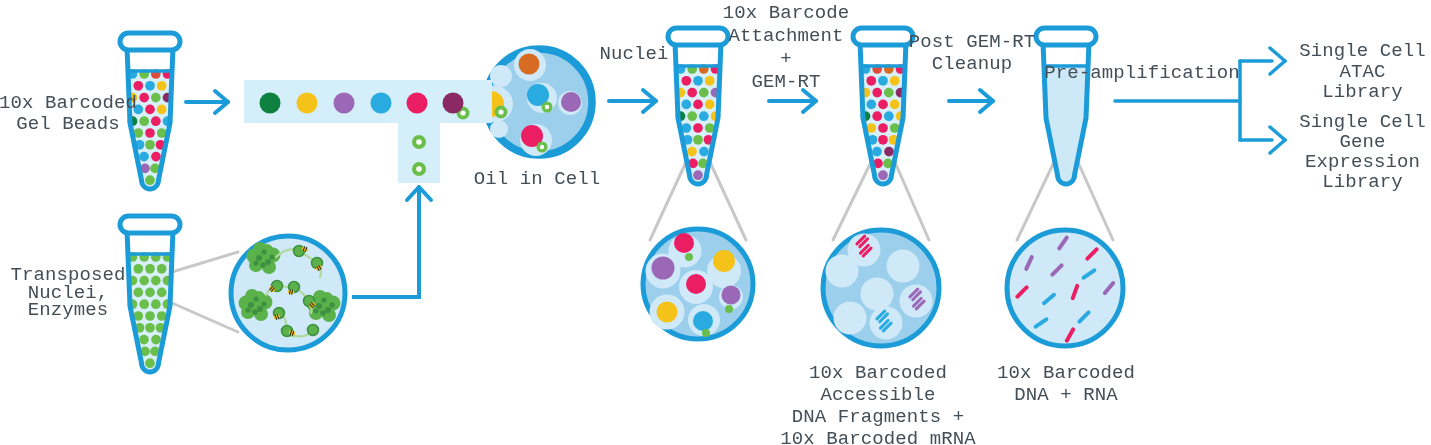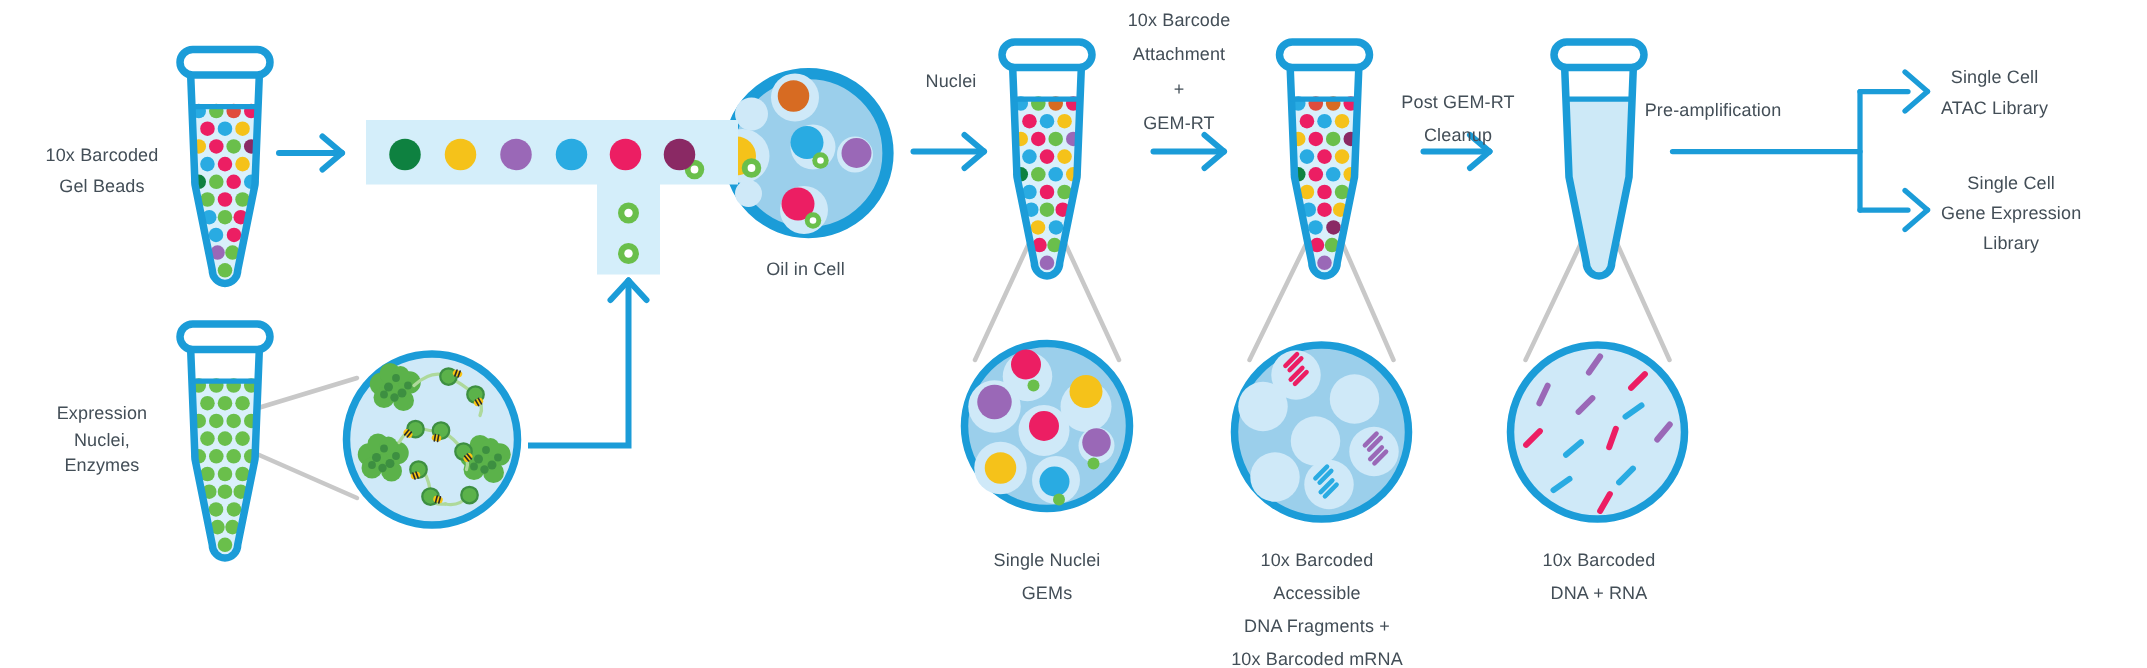--- a/index.html
+++ b/index.html
@@ -1,20 +1,20 @@
 <!DOCTYPE html>
 <html style="--text: #434e57;"><head>
 <meta charset="utf-8">
 <style>
   html,body{margin:0;padding:0;background:#fff;}
   .stage{position:relative;width:1431px;height:445px;background:#fff;overflow:hidden;
          font-family:"Liberation Sans",sans-serif;}
   .art{position:absolute;left:0;top:0;}
   .lbl{position:absolute;transform:translateX(-50%);text-align:center;white-space:pre-line;
-       color:var(--text,#434e57);font-size:12px;line-height:20px;font-weight:500;letter-spacing:.1px;}
+       color:var(--text,#434e57);font-size:19px;line-height:20px;font-weight:500;letter-spacing:.1px;font-family:Liberation Mono, monospace;}
   .lbl.left{transform:none;text-align:center;}
   .lh17{line-height:17.5px;} .lh205{line-height:20.5px;} .lh21{line-height:21px;}
   .lh215{line-height:21.5px;} .lh22{line-height:22px;} .lh23{line-height:23px;}
 </style>
 </head>
 <body>
 
 <div class="stage">
   <svg id="art" class="art" width="1431" height="445" viewBox="0 0 1431 445">
       <g>
@@ -443,32 +443,30 @@
         <line x1="1285" y1="61" x2="1270" y2="48" stroke="#1b9cd8" stroke-width="3.5" stroke-linecap="round"></line>
         <line x1="1285" y1="61" x2="1270" y2="74" stroke="#1b9cd8" stroke-width="3.5" stroke-linecap="round"></line>
         <line x1="1240" y1="140" x2="1272" y2="140" stroke="#1b9cd8" stroke-width="3.5" stroke-linecap="round"></line>
         <line x1="1285" y1="140" x2="1270" y2="127" stroke="#1b9cd8" stroke-width="3.5" stroke-linecap="round"></line>
         <line x1="1285" y1="140" x2="1270" y2="153" stroke="#1b9cd8" stroke-width="3.5" stroke-linecap="round"></line>
       </g>
     </svg>
 
   <div class="lbl lh205" style="left:68px;top:93px">10x Barcoded
 Gel Beads</div>
-  <div class="lbl lh17" style="left:68px;top:267px">Expression
+  <div class="lbl lh17" style="left:68px;top:267px">Transposed
 Nuclei,
 Enzymes</div>
   <div class="lbl" style="left:537px;top:169px">Oil in Cell</div>
   <div class="lbl" style="left:634px;top:44px">Nuclei</div>
   <div class="lbl lh23" style="left:786px;top:2px">10x Barcode
 Attachment
 +
 GEM-RT</div>
-  <div class="lbl lh22" style="left:698px;top:362px">Single Nuclei
-GEMs</div>
-  <div class="lbl lh215" style="left:972px;top:58px">Post GEM-RT
+  <div class="lbl lh215" style="left:972px;top:32px">Post GEM-RT
 Cleanup</div>
   <div class="lbl lh22" style="left:878px;top:362px">10x Barcoded
 Accessible
 DNA Fragments +
 10x Barcoded mRNA</div>
   <div class="lbl" style="left:1142px;top:63px">Pre-amplification</div>
   <div class="lbl lh22" style="left:1066px;top:362px">10x Barcoded
 DNA + RNA</div>
   <div class="lbl lh205 left" style="left:1294px;top:41px">Single Cell
 ATAC Library</div>

